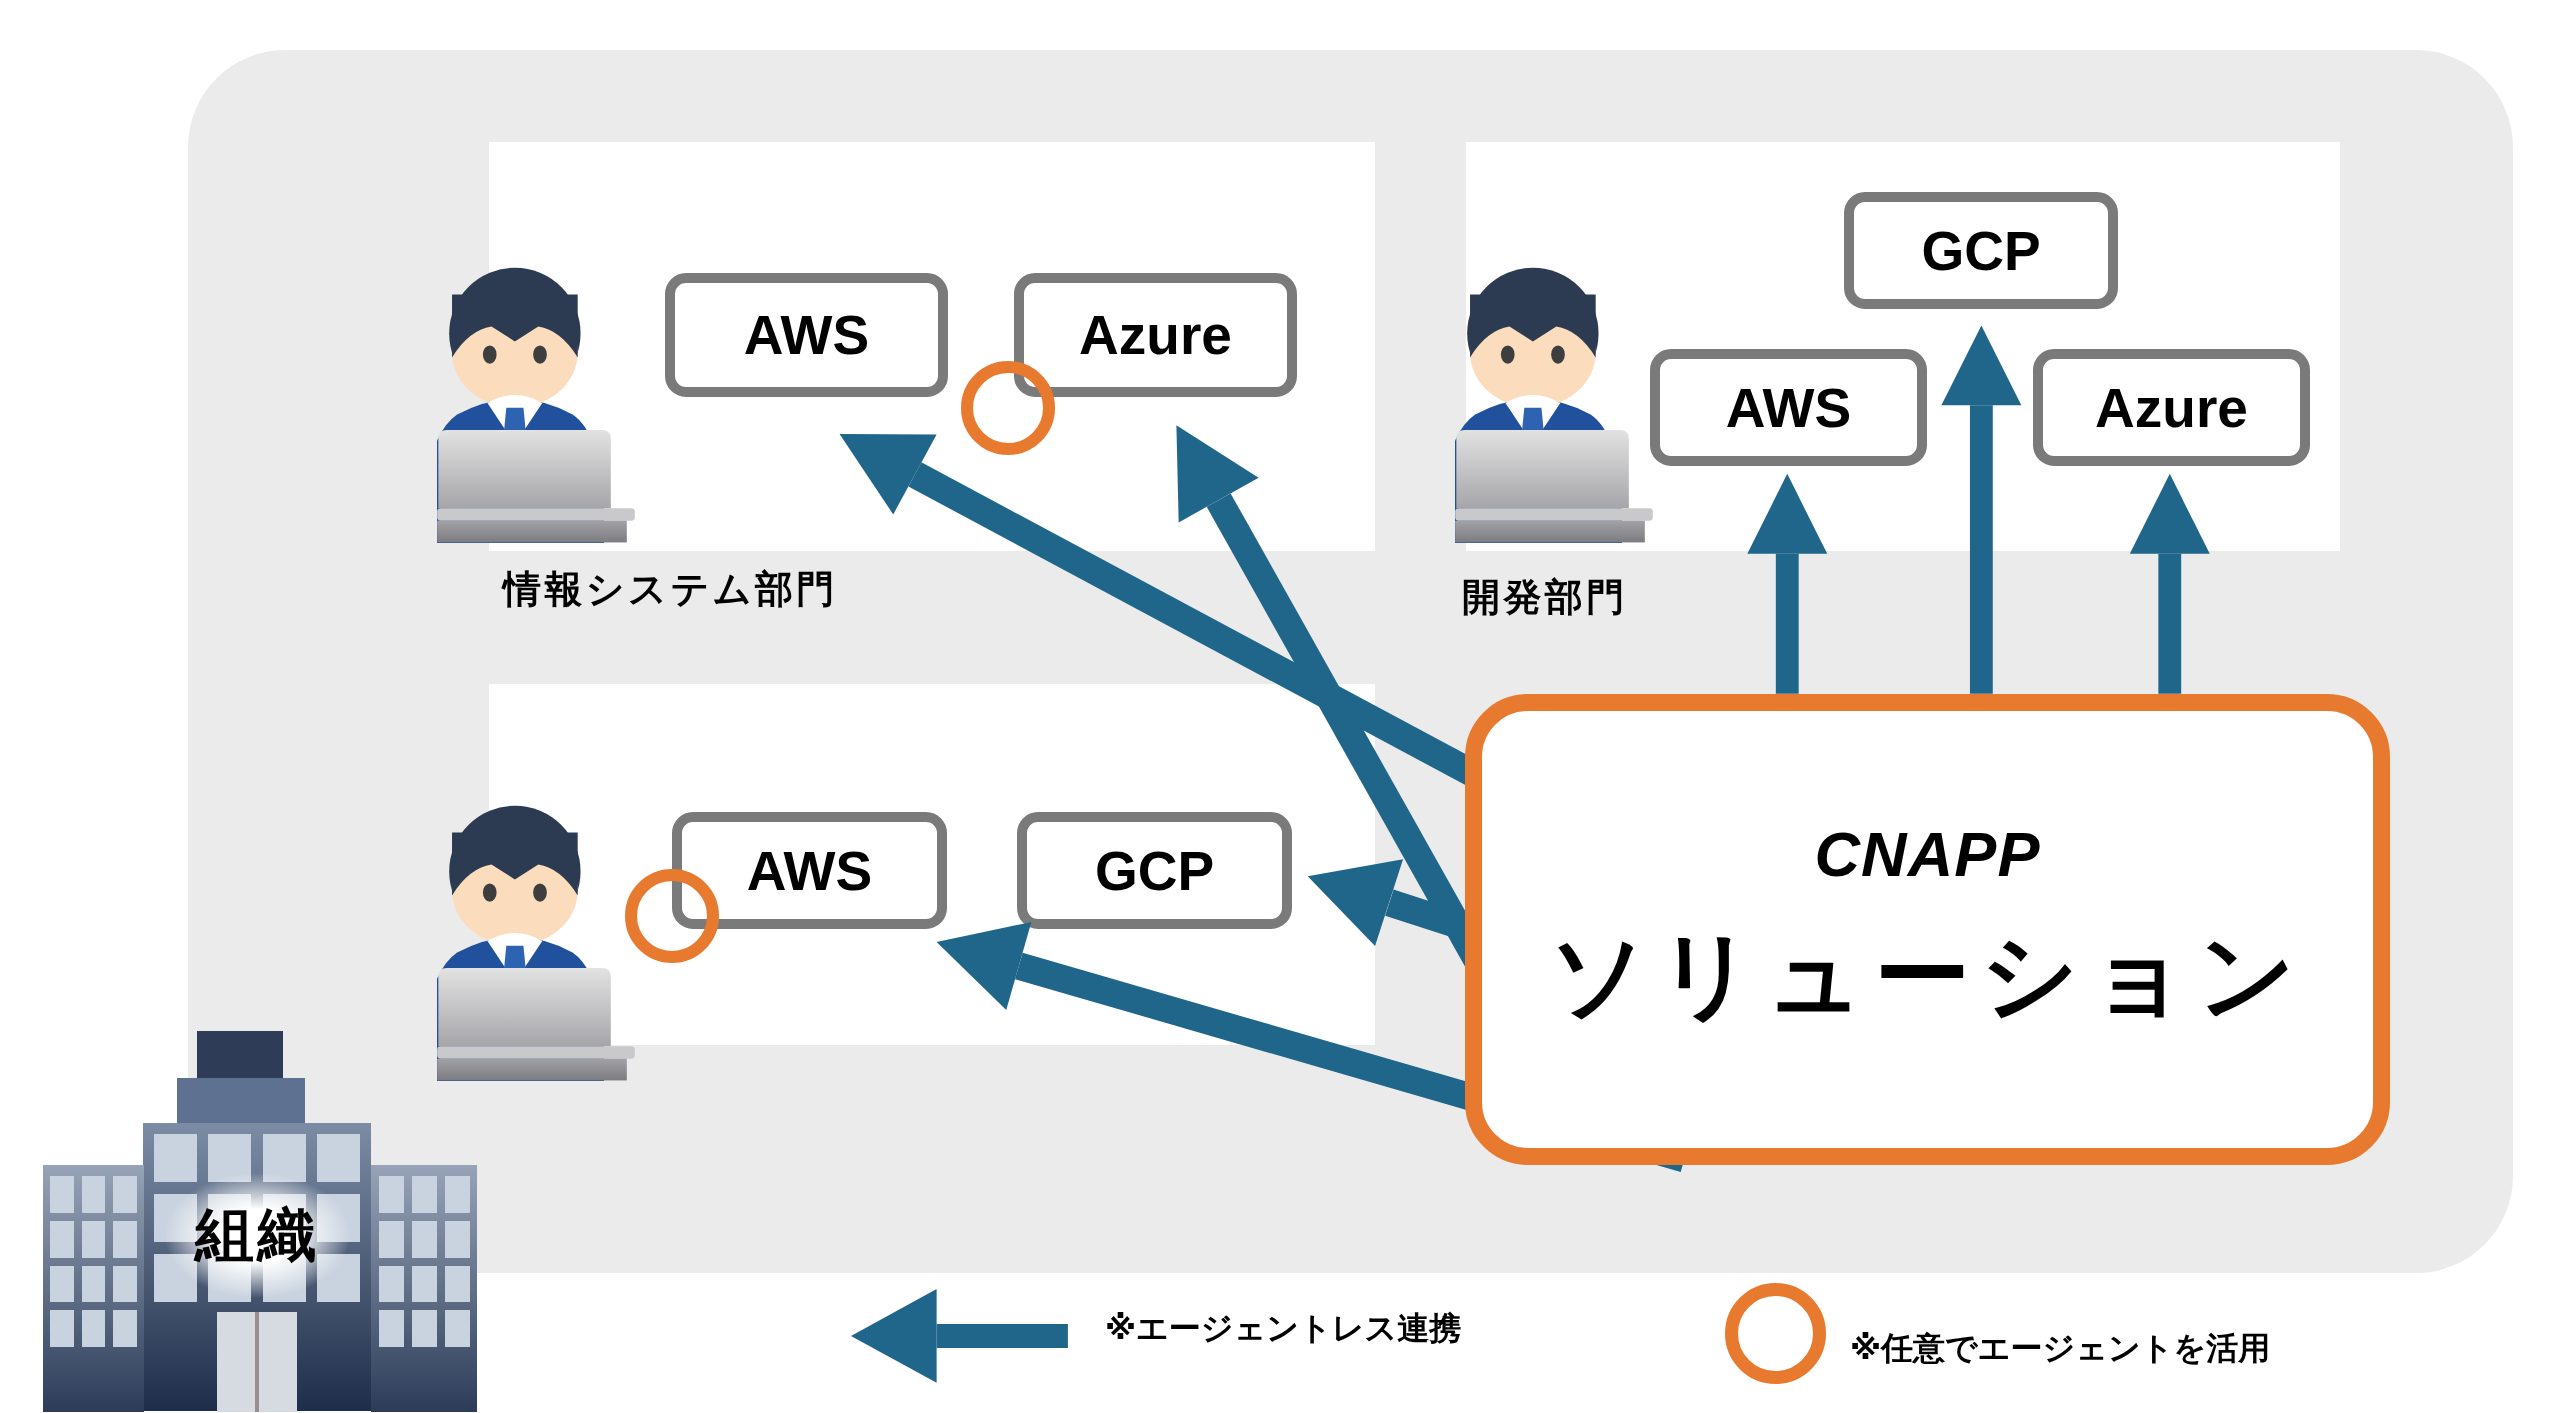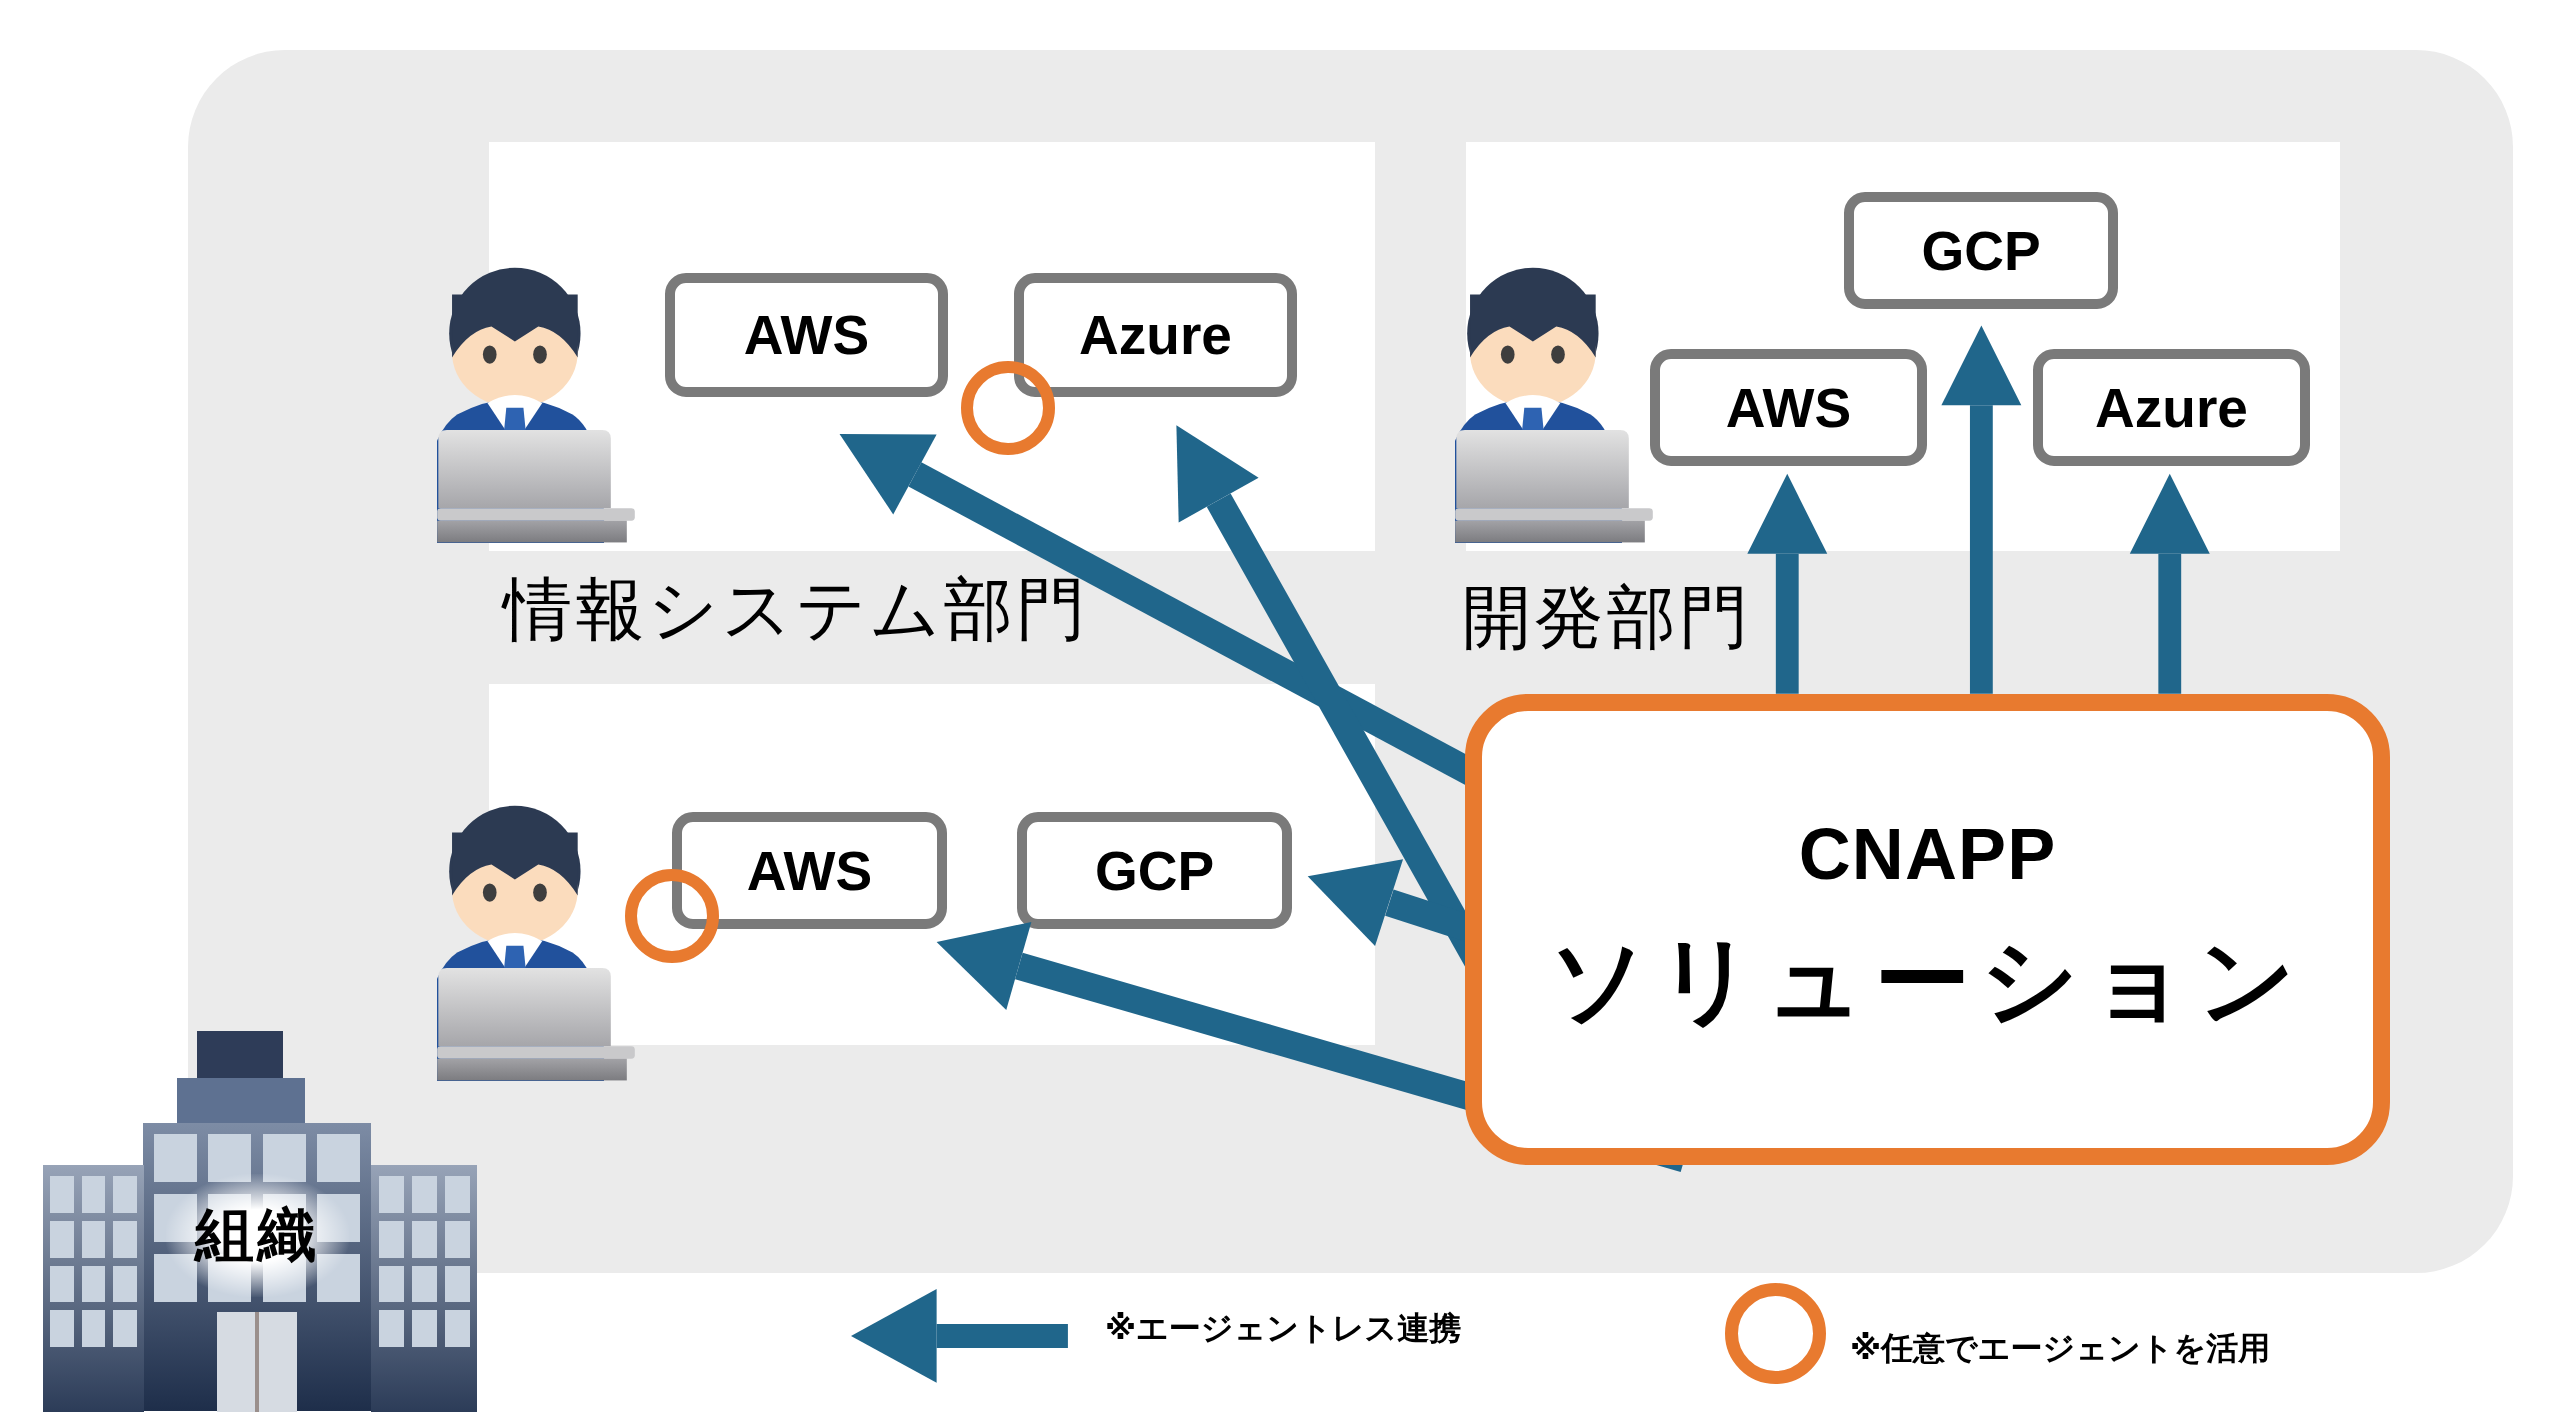--- a/index.html
+++ b/index.html
@@ -10,39 +10,39 @@
     --text:#000000;
   }
   html,body{margin:0;padding:0;background:#fff;}
   body{font-family:"Liberation Sans","DejaVu Sans",sans-serif;}
   #canvas{position:relative;width:2576px;height:1413px;overflow:hidden;background:#fff;}
 
   .org-container{position:absolute;left:188px;top:50px;width:2325px;height:1223px;
     background:var(--container-bg);border-radius:97px;z-index:1;}
 
   .dept{position:absolute;background:#fff;z-index:2;}
-  .dept-label{position:absolute;font-size:69px;font-weight:400;color:var(--text);
+  .dept-label{position:absolute;font-size:38px;font-weight:700;color:var(--text);
     letter-spacing:3.4px;white-space:nowrap;z-index:3;}
 
   .cloud-box{position:absolute;background:#fff;border:10.3px solid var(--box-border);
     border-radius:21px;display:flex;align-items:center;justify-content:center;
     font-size:55px;font-weight:700;color:var(--text);box-sizing:border-box;z-index:4;}
 
   .arrow-layer{position:absolute;left:0;top:0;width:2576px;height:1413px;z-index:5;pointer-events:none;}
   .arrow-line{stroke:var(--arrow);fill:none;}
   .arrow-head{fill:var(--arrow);stroke:none;}
 
   .ring{position:absolute;border:12.6px solid var(--accent);border-radius:50%;
     box-sizing:border-box;background:transparent;z-index:6;}
 
   .cnapp-box{position:absolute;left:1465px;top:694px;width:925px;height:471px;
     background:#fff;border:17px solid var(--accent);border-radius:63px;box-sizing:border-box;
     display:flex;flex-direction:column;align-items:center;justify-content:center;gap:22px;
     z-index:6;}
-  .cnapp-line1{font-size:72px;font-weight:700;color:var(--text);letter-spacing:1.1px;}
+  .cnapp-line1{font-size:63px;font-weight:700;color:var(--text);letter-spacing:1.1px;font-style:italic;}
   .cnapp-line2{font-size:96px;font-weight:700;color:var(--text);letter-spacing:10.3px;white-space:nowrap;}
 
   .person{position:absolute;width:206px;height:277px;z-index:4;}
 
   
   .building{position:absolute;left:43px;top:1028px;width:451px;height:384px;z-index:7;}
   .building *{position:absolute;box-sizing:border-box;}
   .b-top{left:154px;top:2.9px;width:86px;height:47px;background:#2E3C58;}
   .b-tier{left:134px;top:50px;width:128px;height:46px;background:#5E7191;}
   .b-tower{left:100px;top:95px;width:228px;height:288px;background:linear-gradient(#7D8CA5,#1E2E4A);}

